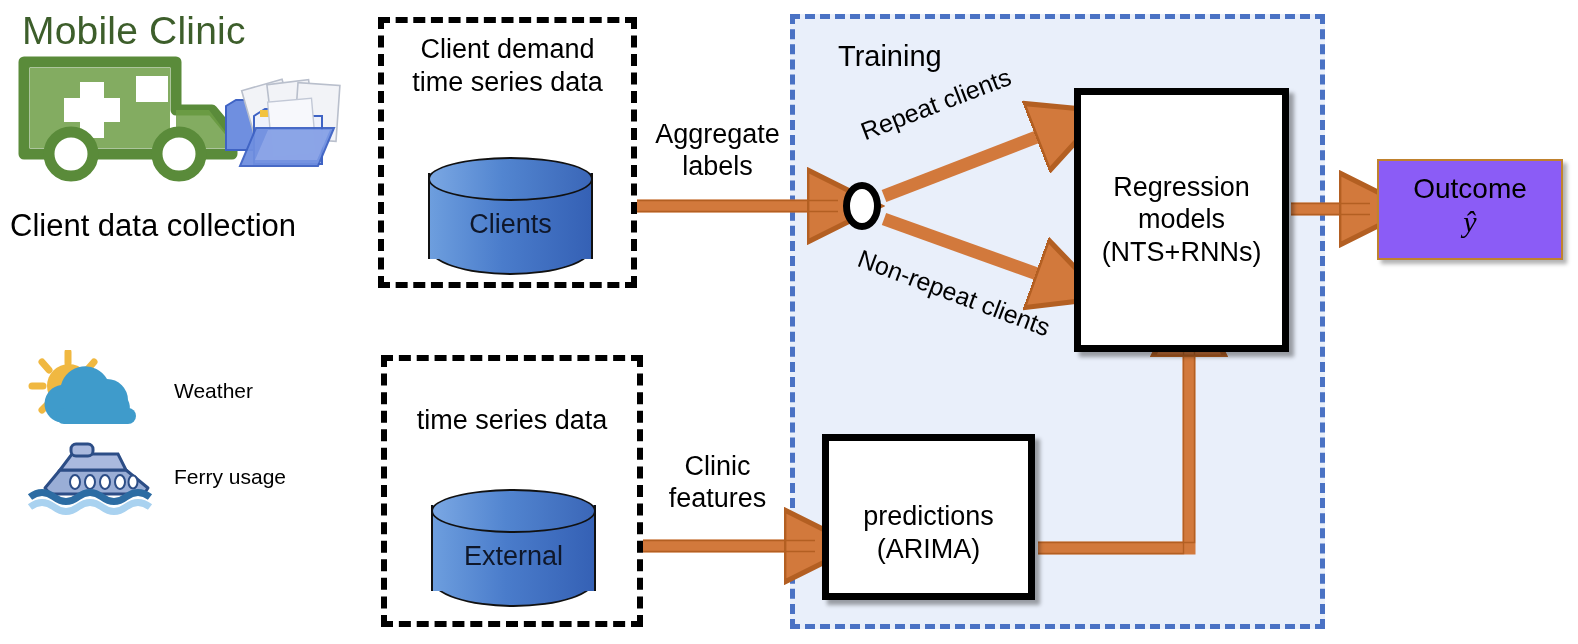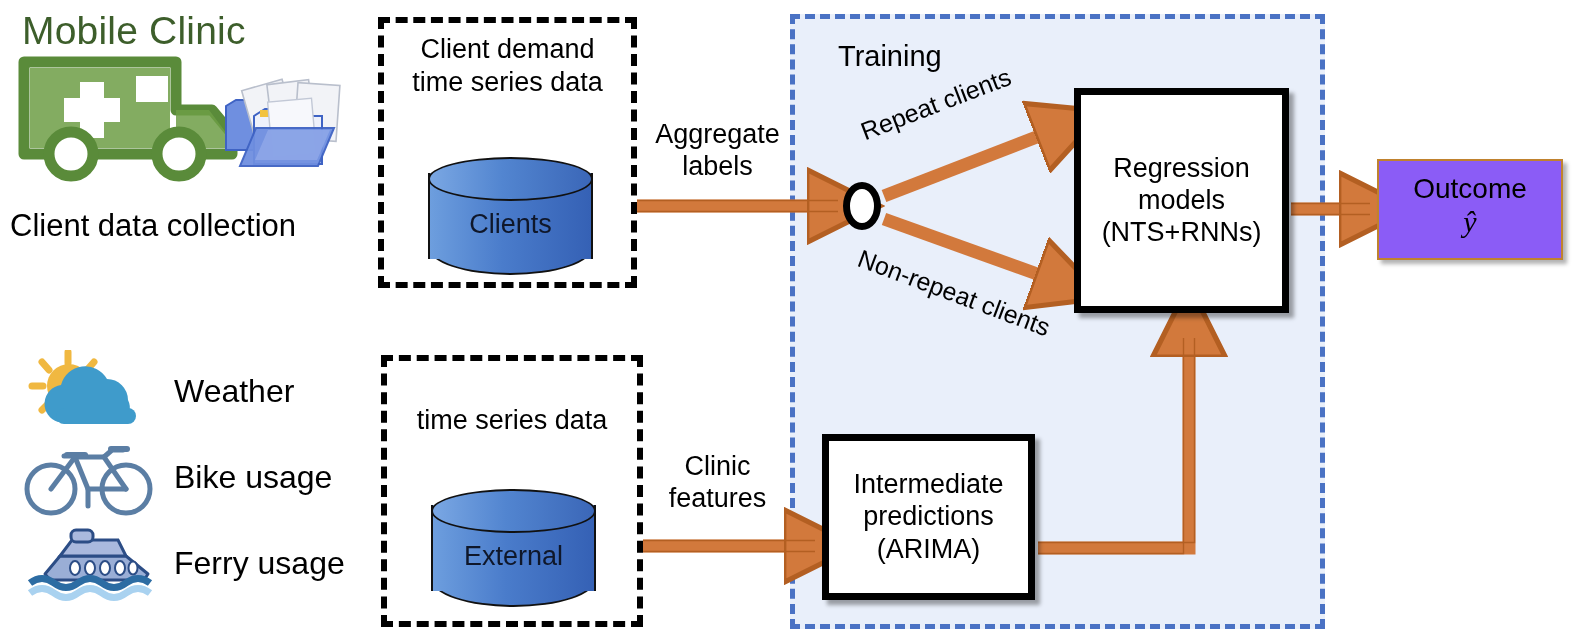--- a/index.html
+++ b/index.html
@@ -9,21 +9,21 @@
 
   
   #mobile-clinic-title{left:22px;top:9px;font-size:39px;color:#3d5e2b;letter-spacing:.2px;}
   #clinic-art{left:16px;top:48px;width:360px;height:150px;}
   #client-collection-label{left:10px;top:208px;font-size:31px;color:#000;}
 
   .feature-row{display:flex;align-items:center;}
   #feature-list{left:20px;top:348px;width:350px;}
   .feature-row{height:86px;}
   .feature-icon{width:140px;height:82px;position:relative;flex:0 0 140px;}
-  .feature-label{font-size:32px;color:#000;margin-left:14px;}
+  .feature-label{font-size:21px;color:#000;margin-left:14px;}
 
   
   .dashbox{border:6px dashed #000;box-sizing:border-box;background:#fff;}
   #client-data-box{left:378px;top:17px;width:259px;height:271px;}
   #external-data-box{left:381px;top:355px;width:262px;height:272px;}
   .dashbox-title{position:absolute;left:0;right:0;top:10px;font-size:27px;line-height:1.22;text-align:center;color:#000;}
 
   .cylinder{position:absolute;width:165px;height:118px;}
   .cyl-body{position:absolute;left:0;top:16px;width:165px;height:86px;
     background:linear-gradient(to right,#6d9ede 0%,#4a7ccb 45%,#3561b5 100%);
@@ -37,21 +37,21 @@
   .cyl-text{position:absolute;left:0;right:0;top:52px;text-align:center;color:#0f172a;font-size:27px;z-index:5;}
 
   
   #training-panel{left:790px;top:14px;width:535px;height:615px;
     background:#e9effa;border:5px dashed #4a72c4;box-sizing:border-box;}
   #training-label{left:838px;top:40px;font-size:29px;color:#000;}
 
   
   .modelbox{background:#fff;border:7px solid #000;box-sizing:border-box;
     box-shadow:5px 5px 4px rgba(0,0,0,.35);}
-  #regression-box{left:1074px;top:88px;width:215px;height:225px;}
+  #regression-box{left:1074px;top:88px;width:215px;height:264px;}
   #intermediate-box{left:822px;top:434px;width:213px;height:166px;}
   .modelbox-text{position:absolute;left:0;right:0;top:50%;transform:translateY(-50%);
     text-align:center;font-size:27px;line-height:1.2;color:#000;}
 
   #outcome-box{left:1377px;top:159px;width:186px;height:101px;background:#8b5cf6;
     border:2px solid #c0822e;box-sizing:border-box;box-shadow:4px 4px 4px rgba(0,0,0,.3);}
   #outcome-text{position:absolute;left:0;right:0;top:12px;text-align:center;font-size:28px;line-height:1.15;}
   #outcome-yhat{font-family:"Liberation Serif","DejaVu Serif",serif;font-style:italic;font-size:30px;}
 
   
@@ -155,38 +155,20 @@
           <line x1="74" y1="12" x2="67" y2="20"></line>
         </g>
         <circle cx="49" cy="36" r="22" fill="#f0b841"></circle>
         <path d="M38,72 a19,19 0 0 1 3,-37 a25,25 0 0 1 46,-6 a21,21 0 0 1 21,21 a17,17 0 0 1 -6,22 z" fill="#3f9bcb"></path>
         <rect x="36" y="58" width="80" height="16" rx="8" fill="#3f9bcb"></rect>
       </svg>
     </div>
     <div class="feature-label">Weather</div>
   </div>
 
-  <div class="feature-row">
-    <div class="feature-icon">
-      <svg width="140" height="82" viewBox="0 0 140 82">
-        <g stroke="#5b7ea4" stroke-width="5" fill="none" stroke-linecap="round">
-          <circle cx="31" cy="53" r="24"></circle>
-          <circle cx="106" cy="53" r="24"></circle>
-          <path d="M31,53 L55,21 L84,21 L106,53"></path>
-          <path d="M55,21 L68,53 L106,53"></path>
-          <path d="M68,53 L68,70"></path>
-          <path d="M44,20 L66,20"></path>
-          <path d="M84,21 L92,14 L103,14"></path>
-        </g>
-        <rect x="44" y="16" width="24" height="6" rx="3" fill="#5b7ea4"></rect>
-        <rect x="88" y="10" width="22" height="6" rx="3" fill="#5b7ea4"></rect>
-      </svg>
-    </div>
-    <div class="feature-label">Bike usage</div>
-  </div>
 
   <div class="feature-row">
     <div class="feature-icon">
       <svg width="140" height="82" viewBox="0 0 140 82">
         <path d="M25,52 L40,34 L106,34 L128,52 L124,58 L30,58 Z" fill="#9aaed6" stroke="#2c4d86" stroke-width="3" stroke-linejoin="round"></path>
         <path d="M40,34 L52,18 L98,18 L106,34 Z" fill="#aab9de" stroke="#2c4d86" stroke-width="3"></path>
         <rect x="51" y="8" width="22" height="12" rx="5" fill="#aab9de" stroke="#2c4d86" stroke-width="3"></rect>
         <g fill="#ffffff" stroke="#2c4d86" stroke-width="2">
           <ellipse cx="55" cy="46" rx="5" ry="7"></ellipse>
           <ellipse cx="70" cy="46" rx="5" ry="7"></ellipse>
@@ -245,21 +227,21 @@
 <div class="abs modelbox" id="regression-box">
   <div class="modelbox-text">
     <span>Regression</span><br>
     <span>models</span><br>
     <span>(NTS+RNNs)</span>
   </div>
 </div>
 
 <div class="abs modelbox" id="intermediate-box">
   <div class="modelbox-text">
-    <span>Intermediate</span><br>
+    <br>
     <span>predictions</span><br>
     <span>(ARIMA)</span>
   </div>
 </div>
 
 <div class="abs" id="outcome-box">
   <div id="outcome-text">
     <span>Outcome</span><br>
     <span id="outcome-yhat">ŷ</span>
   </div>

